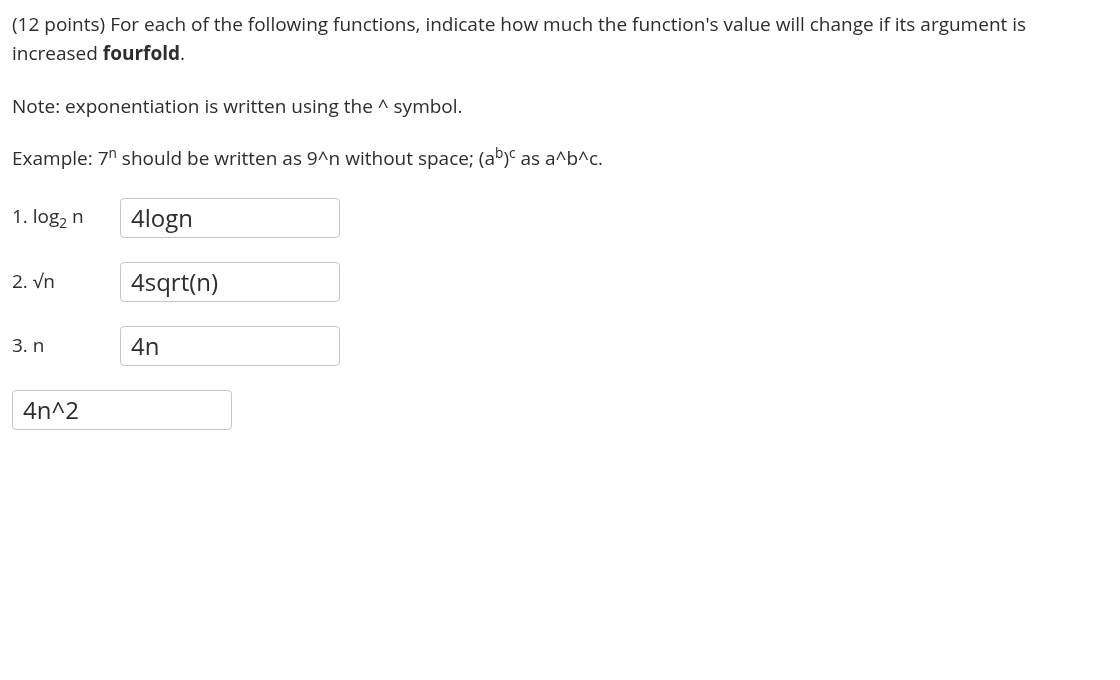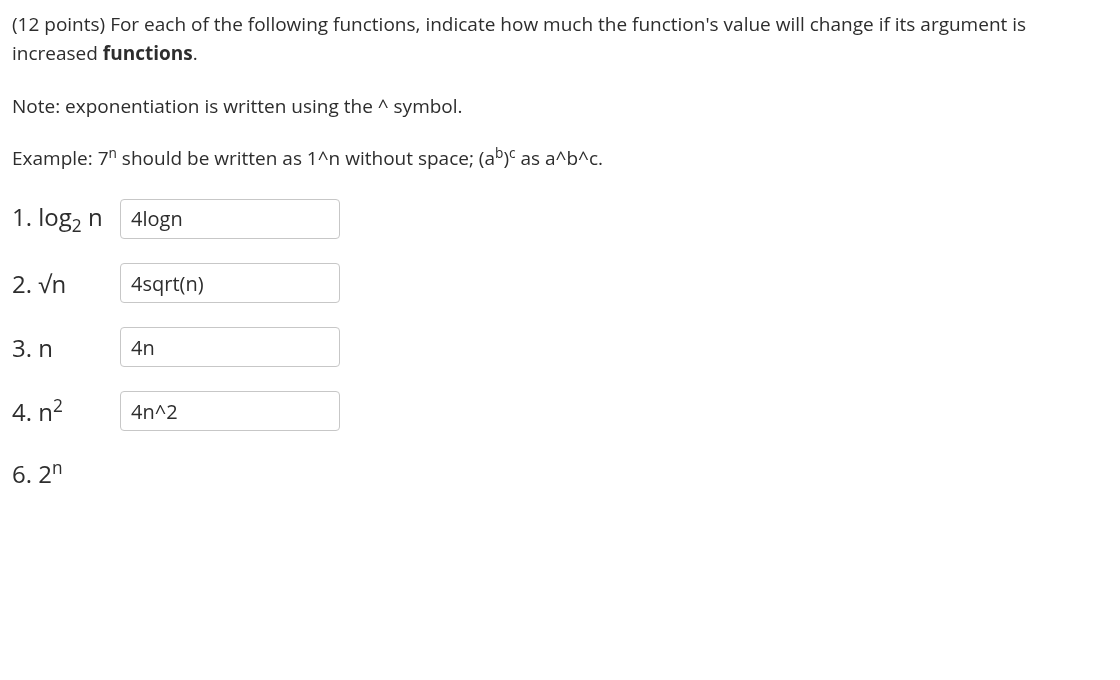--- a/index.html
+++ b/index.html
@@ -18,47 +18,47 @@
   .math-power { }
   sup { font-size: 0.72em; line-height: 0; }
   .questions { margin-top: 24px; }
   .qrow {
     display: flex;
     align-items: center;
     margin-bottom: 24px;
   }
   .qlabel {
     width: 108px;
-    font-size: 24px;
+    font-size: 19px;
   }
   .qlabel sub { font-size: 0.72em; }
   .qlabel sup { font-size: 0.72em; }
   input[type="text"] {
     width: 220px;
     height: 40px;
     padding: 15px 10px;
-    font-size: 20px;
+    font-size: 24px;
     font-family: inherit;
     color: #2d2d2d;
     border: 1px solid #c7c7c7;
     border-radius: 4px;
     box-sizing: border-box;
   }
 </style>
 </head>
 <body>
 
 <div class="intro">
-  <span>(12 points)</span><span> For each of the following functions, indicate how much the function's value will change if its argument is increased </span><b>functions</b><span>.</span>
+  <span>(12 points)</span><span> For each of the following functions, indicate how much the function's value will change if its argument is increased </span><b>fourfold</b><span>.</span>
 </div>
 
 <div class="note">Note: exponentiation is written using the ^ symbol.</div>
 
 <div class="example">
-  <span>Example: 7</span><sup>n</sup><span> should be written as 1^n without space; </span><span class="math-power"><span>(</span><span>a</span><sup>b</sup><span>)</span><sup>c</sup></span><span> as a^b^c.</span>
+  <span>Example: 7</span><sup>n</sup><span> should be written as 9^n without space; </span><span class="math-power"><span>(</span><span>a</span><sup>b</sup><span>)</span><sup>c</sup></span><span> as a^b^c.</span>
 </div>
 
 <div class="questions">
 
   <div class="qrow">
     <div class="qlabel">
       <span>1.</span>
       log<sub>2</sub>&nbsp;n
     </div>
     <input type="text" value="4logn" style="">
@@ -74,28 +74,20 @@
 
   <div class="qrow">
     <div class="qlabel">
       <span>3.</span>
       n
     </div>
     <input type="text" value="4n" style="">
   </div>
 
   <div class="qrow">
-    <div class="qlabel">
-      <span>4.</span>
-      n<sup>2</sup>
-    </div>
     <input type="text" value="4n^2" style="">
   </div>
 
 
   <div class="qrow">
-    <div class="qlabel">
-      <span>6.</span>
-      2<sup>n</sup>
-    </div>
   </div>
 
 </div>
 
 </body></html>

